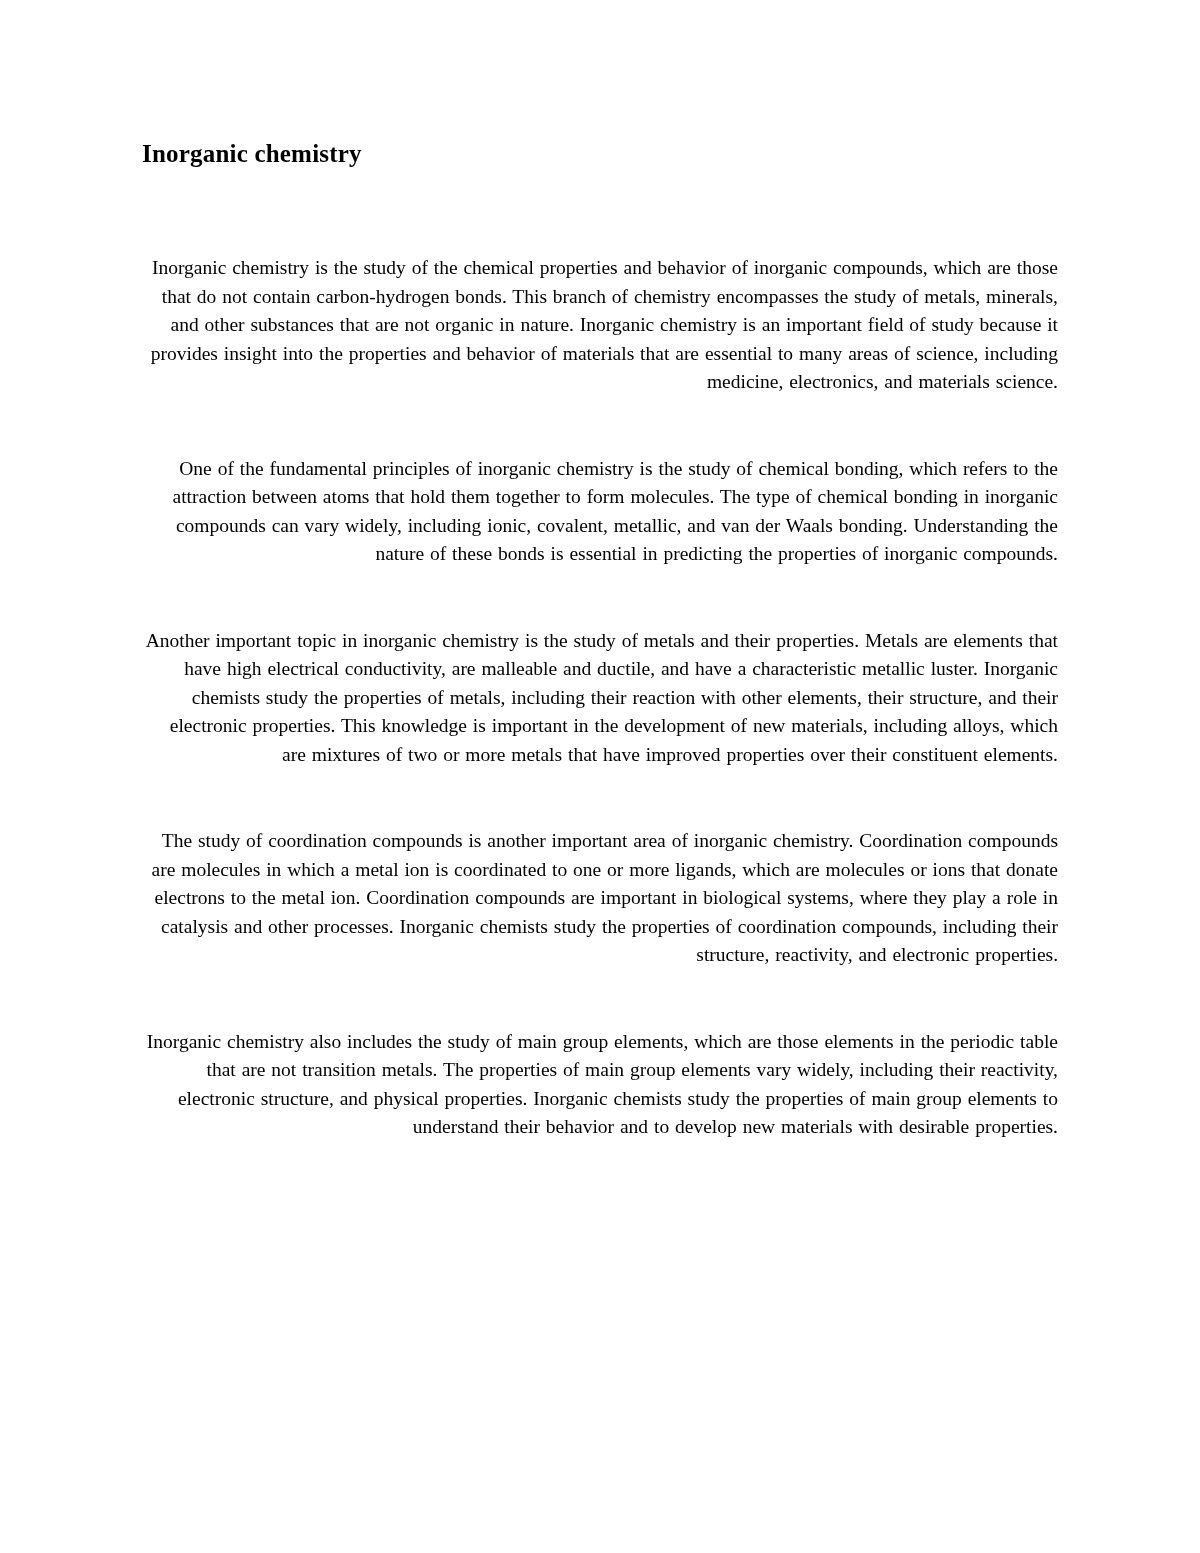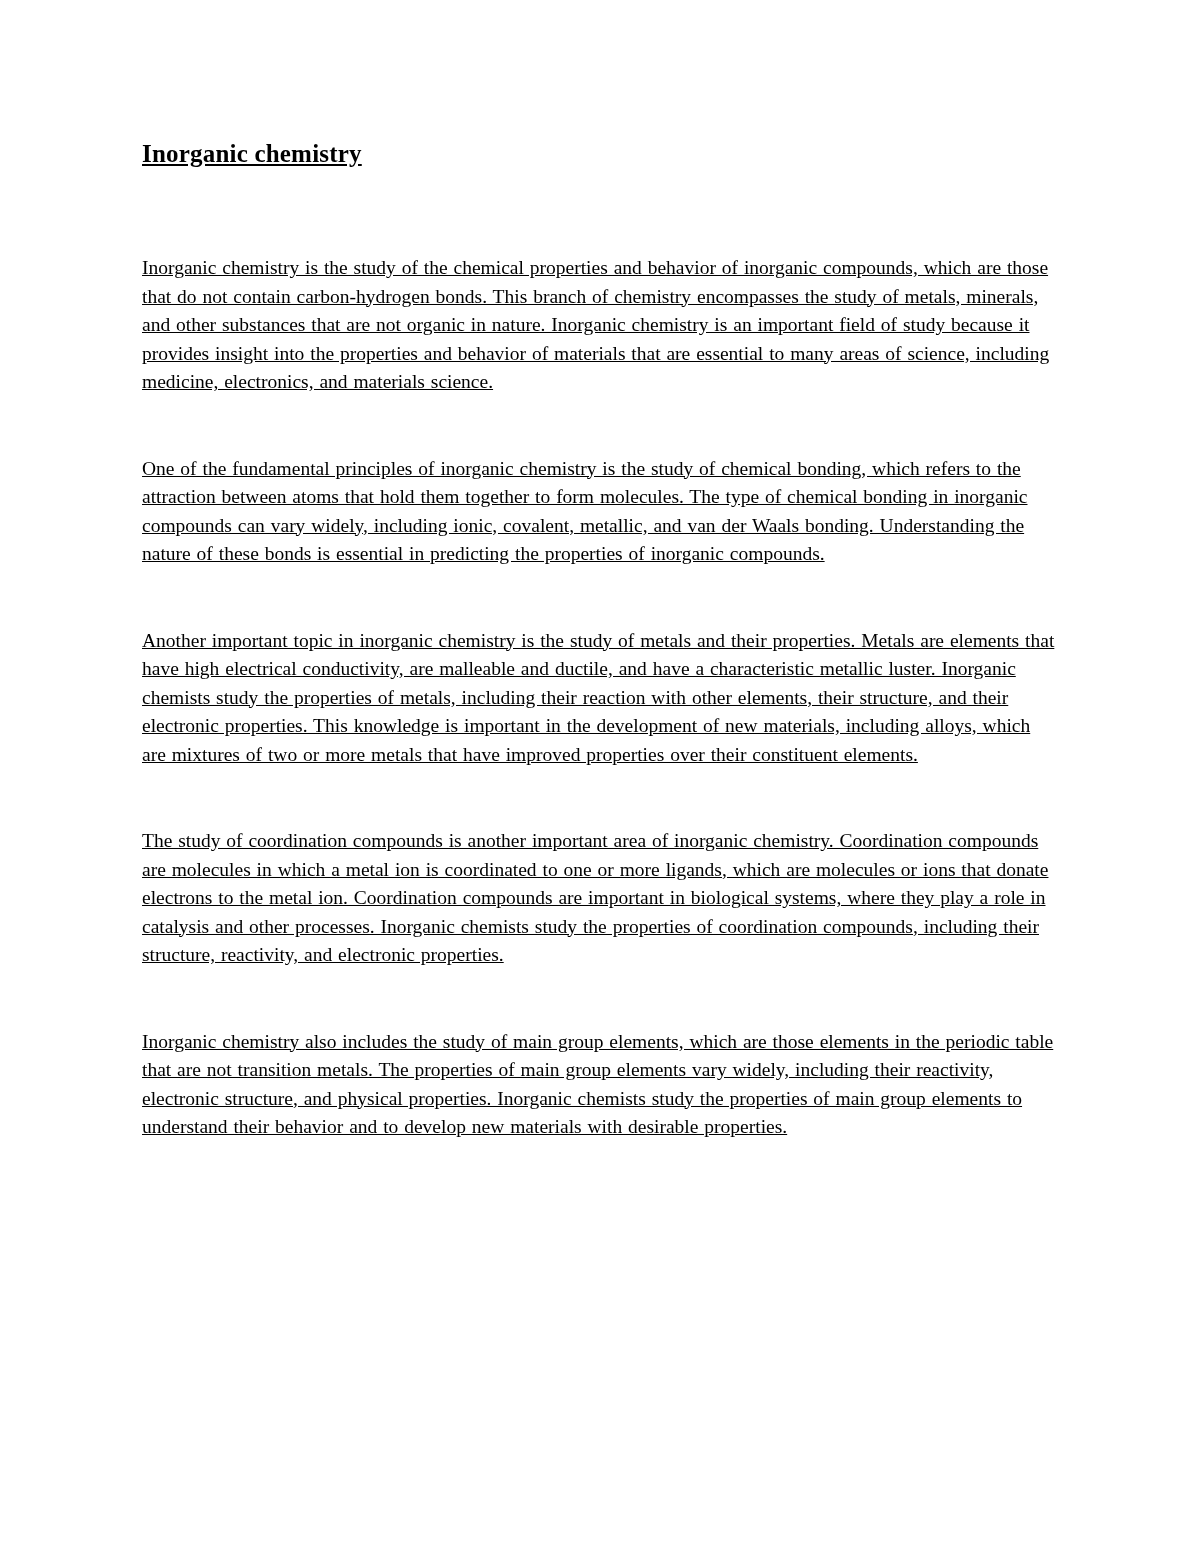--- a/index.html
+++ b/index.html
@@ -9,34 +9,33 @@
   }
   .page {
     position: relative;
     width: 1200px;
     height: 1334px;
     background: #ffffff;
     box-sizing: border-box;
     padding: 140px 142px 0 142px;
     font-family: "Liberation Serif", "DejaVu Serif", serif;
     color: #000000;
-    text-decoration: underline;
   }
   .doc-title {
     font-size: 25px;
     font-weight: bold;
     margin: 0 0 28px 0;
     letter-spacing: 0.2px;
   }
   .doc-paragraph {
     font-size: 19.5px;
     line-height: 28.5px;
     margin: 0 0 0 0;
     padding-top: 58px;
-    text-align: left;
+    text-align: right;
     word-spacing: 1px;
   }
 </style>
 </head>
 <body>
 
 <div class="page">
   <h1 class="doc-title">Inorganic chemistry</h1>
 
   <p class="doc-paragraph">Inorganic chemistry is the study of the chemical properties and behavior of inorganic compounds, which are those that do not contain carbon-hydrogen bonds. This branch of chemistry encompasses the study of metals, minerals, and other substances that are not organic in nature. Inorganic chemistry is an important field of study because it provides insight into the properties and behavior of materials that are essential to many areas of science, including medicine, electronics, and materials science.</p>

